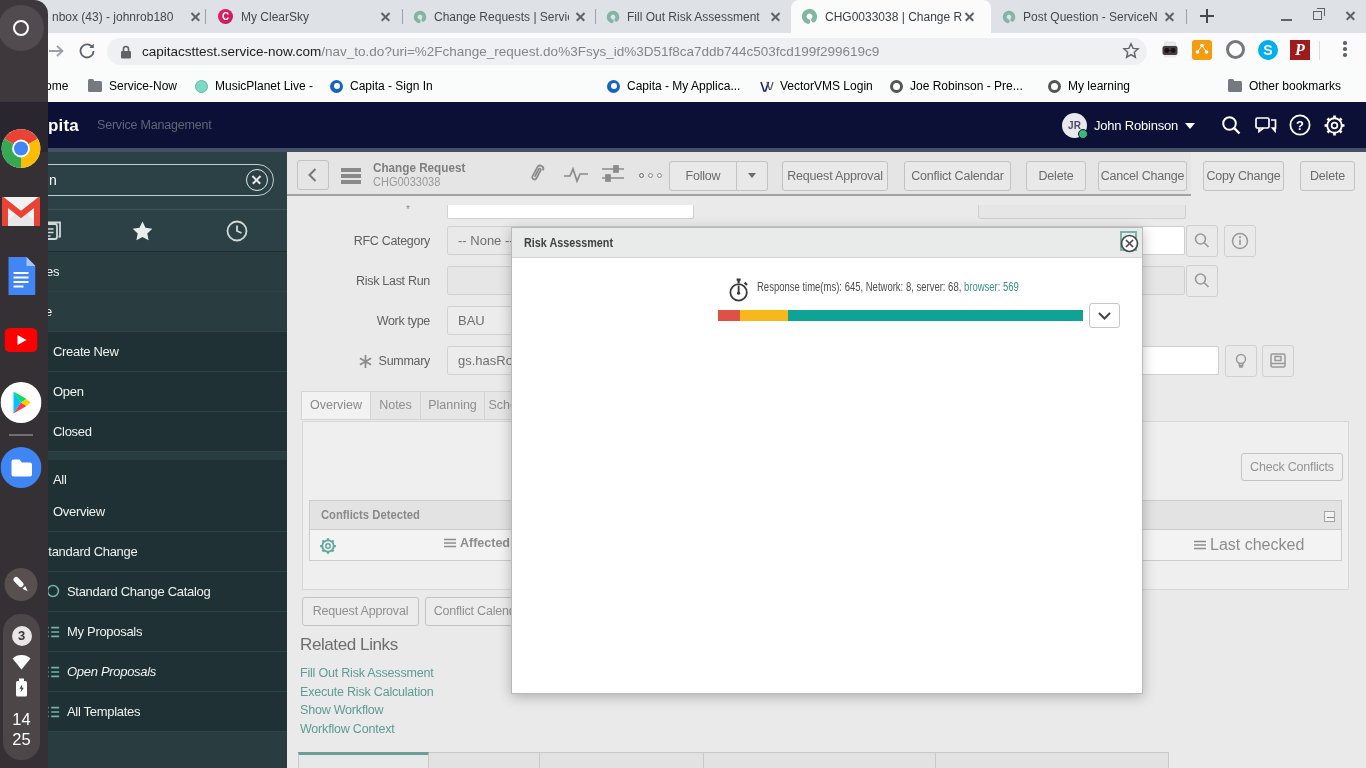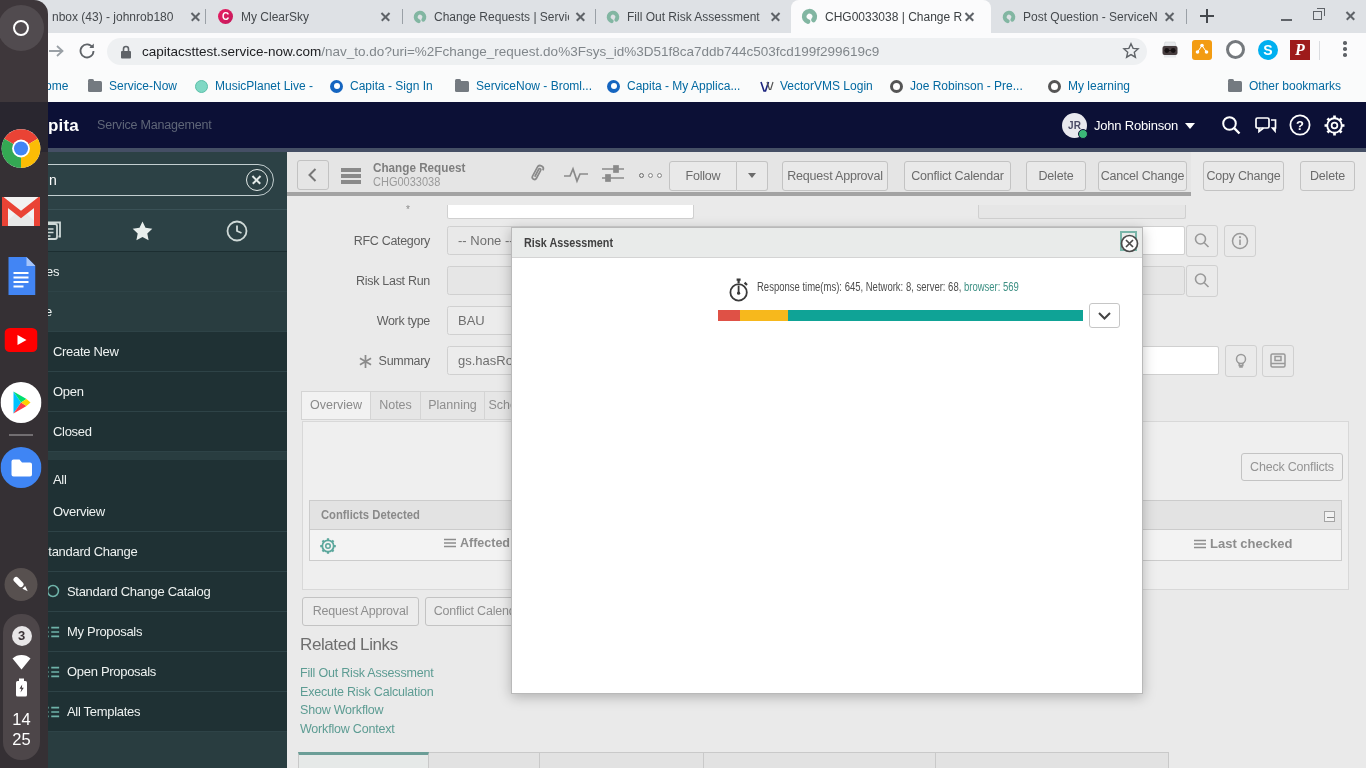--- a/index.html
+++ b/index.html
@@ -17,21 +17,21 @@
 .xicon { position:relative; width:16px; height:16px; }
 .xicon:before, .xicon:after { content:""; position:absolute; left:2px; top:7px; width:11px; height:1.6px; background:#5f6368; }
 .xicon:before { transform:rotate(45deg); }
 .xicon:after { transform:rotate(-45deg); }
 
 
 
 
 #btoolbar { left:0; top:33px; width:1366px; height:37px; background:#fbfbfc; }
 #addrpill { position:absolute; left:107px; top:5px; width:1040px; height:27px; border-radius:14px; background:#eef0f2; display:flex; align-items:center; font-size:13.5px; color:#202124; }
-#bookmarks { left:0; top:70px; width:1366px; height:32px; background:#fafbfb; font-size:12px; color:#0369a1; }
+#bookmarks { left:0; top:70px; width:1366px; height:32px; background:#fafbfb; font-size:12px; color:#000000; }
 .bmk { position:absolute; top:0; height:32px; display:flex; align-items:center; white-space:nowrap; }
 .bmk .fold { width:14px; height:11px; background:#747a80; border-radius:1.5px; position:relative; margin-right:7px; }
 .bmk .fold:before { content:""; position:absolute; left:0; top:-2px; width:6px; height:3px; background:#747a80; border-radius:1.5px 1.5px 0 0; }
 .bmk .glob { width:13px; height:13px; border-radius:50%; margin-right:7px; }
 .bluedot { width:13px; height:13px; border-radius:50%; background:#1565c0; position:relative; margin-right:7px; }
 .bluedot:after { content:""; position:absolute; left:3.5px; top:3.5px; width:6px; height:6px; border-radius:50%; background:#fff; }
 
 
 #snheader { left:0; top:102px; width:1366px; height:46px; background:#0c1036; }
 #snstrip { left:0; top:148px; width:1366px; height:4px; background:#454f65; }
@@ -52,21 +52,21 @@
 #sbclear:after { transform:rotate(-45deg); }
 #sbicons { position:absolute; left:0; top:58px; width:287px; height:44px; }
 .sbrow { position:absolute; left:0; width:287px; height:40px; background:#1f3134; border-bottom:1px solid #2e4347; line-height:40px; white-space:nowrap; overflow:hidden; font-size:13px; letter-spacing:-0.3px; }
 .sbrow.sel { background:#293d40; }
 .sbrow .lbl1 { padding-left:53px; }
 .sbrow .lbl2 { padding-left:67px; }
 .micon { position:absolute; left:46px; top:12px; width:14px; height:16px; }
 
 
 #content { left:287px; top:152px; width:1079px; height:616px; background:#eaeaea; }
-#ctoolbar { position:absolute; left:0; top:0; width:904px; height:44px; background:#e5e5e5; border-bottom:4px solid #a3a3a3; }
+#ctoolbar { position:absolute; left:0; top:0; width:904px; height:44px; background:#e5e5e5; border-bottom:2px solid #a3a3a3; }
 .cbtn { position:absolute; top:9px; height:30px; border:1px solid #c3c3c3; border-radius:3px; background:#e9e9e9; color:#6b6b6b; font-size:12.5px; letter-spacing:-0.2px; text-align:center; line-height:28px; white-space:nowrap; overflow:hidden; }
 .flabel { position:absolute; color:#5f5f5f; font-size:12.5px; letter-spacing:-0.3px; text-align:right; width:140px; }
 .finput { position:absolute; height:29px; border:1px solid #d0d0d0; border-radius:2.5px; background:#fff; color:#6f6f6f; font-size:13px; line-height:28px; padding-left:10px; }
 .ro { background:#e6e6e6; }
 .ibtn { position:absolute; width:32px; height:32px; border:1px solid #d0d0d0; border-radius:3px; background:#eaeaea; }
 
 
 #modal { left:511px; top:227px; width:632px; height:467px; background:#fff; border:1px solid #b9b9b9; box-shadow:0 3px 12px rgba(0,0,0,0.25); }
 #modalhead { position:absolute; left:0; top:0; width:630px; height:30px; background:#e9ebea; border-bottom:1px solid #d4d4d4; }
 #modaltitle { position:absolute; left:12px; top:7px; font-size:13.5px; font-weight:bold; color:#414141; }
@@ -174,21 +174,20 @@
   <div style="position:absolute;left:1290px;top:7px;width:20px;height:20px;background:#9e1b1b;color:#fff;font-family:'Liberation Serif',serif;font-style:italic;font-weight:bold;font-size:16px;text-align:center;line-height:20px;">P</div>
   <div style="position:absolute;left:1319px;top:8px;width:1px;height:19px;background:#dadce0;"></div>
   <div style="position:absolute;left:1343px;top:8px;width:3.5px;height:3.5px;background:#5f6368;border-radius:50%;box-shadow:0 6px 0 #5f6368, 0 12px 0 #5f6368;"></div>
 </div>
 
 <div id="bookmarks" class="abs">
   <div class="bmk" style="left:45px;">ome</div>
   <div class="bmk" style="left:88px;"><span class="fold"></span>Service-Now</div>
   <div class="bmk" style="left:195px;"><span class="glob" style="background:#7fd8c4;border:1px solid #5bbfa9;"></span>MusicPlanet Live -</div>
   <div class="bmk" style="left:330px;"><span class="bluedot"></span>Capita - Sign In</div>
-  <div class="bmk" style="left:455px;"><span class="fold"></span>ServiceNow - Broml...</div>
   <div class="bmk" style="left:607px;"><span class="bluedot"></span>Capita - My Applica...</div>
   <div class="bmk" style="left:760px;"><svg width="14" height="13" viewBox="0 0 14 13" style="margin-right:6px;">
           <path d="M1 2 l3 9 h1.5 l3-9" fill="none" stroke="#1a237e" stroke-width="1.6"></path>
           <path d="M7 2 l2.5 7.5 h1.2 L13 2" fill="none" stroke="#555" stroke-width="1.2"></path>
         </svg>VectorVMS Login</div>
   <div class="bmk" style="left:890px;"><span class="glob" style="background:#fff;border:3px solid #555;"></span>Joe Robinson - Pre...</div>
   <div class="bmk" style="left:1048px;"><span class="glob" style="background:#fff;border:3px solid #555;"></span>My learning</div>
   <div class="bmk" style="left:1228px;"><span class="fold"></span>Other bookmarks</div>
 </div>
 
@@ -256,21 +255,21 @@
     <span class="lbl2">Standard Change Catalog</span>
   </div>
   <div class="sbrow" style="top:460px;">
     <svg class="micon" width="16" height="16" viewBox="0 0 16 16">
           <g stroke="#6fb3a9" stroke-width="1.8">
             <path d="M1 3 h2 M6 3 h9 M1 8 h2 M6 8 h9 M1 13 h2 M6 13 h9"></path>
           </g>
         </svg>
     <span class="lbl2">My Proposals</span>
   </div>
-  <div class="sbrow" style="top:500px;">
+  <div class="sbrow" style="top:500px;font-style:italic;">
     <svg class="micon" width="16" height="16" viewBox="0 0 16 16">
           <g stroke="#6fb3a9" stroke-width="1.8">
             <path d="M1 3 h2 M6 3 h9 M1 8 h2 M6 8 h9 M1 13 h2 M6 13 h9"></path>
           </g>
         </svg>
     <span class="lbl2">Open Proposals</span>
   </div>
   <div class="sbrow" style="top:540px;">
     <svg class="micon" width="16" height="16" viewBox="0 0 16 16">
           <g stroke="#6fb3a9" stroke-width="1.8">
@@ -377,21 +376,21 @@
   <svg style="position:absolute;left:32px;top:385px;" width="18" height="18" viewBox="0 0 24 24">
         <g fill="none" stroke="#5ba79c">
           <circle cx="12" cy="12" r="7.6" stroke-width="2.4"></circle>
           <circle cx="12" cy="12" r="3" stroke-width="2"></circle>
           <path stroke-width="3" d="M12 1.6 v3.2 M12 19.2 v3.2 M1.6 12 h3.2 M19.2 12 h3.2 M4.65 4.65 l2.25 2.25 M17.1 17.1 l2.25 2.25 M19.35 4.65 l-2.25 2.25 M4.65 19.35 l2.25-2.25"></path>
         </g>
       </svg>
   <div style="position:absolute;left:157px;top:384px;font-size:12.5px;font-weight:bold;color:#8d8d8d;display:flex;align-items:center;"><svg width="12" height="10" viewBox="0 0 12 10" style="margin-right:4px;">
           <path d="M0 1.5 h12 M0 5 h12 M0 8.5 h12" stroke="#8d8d8d" stroke-width="1.6"></path>
         </svg>Affected</div>
-  <div style="position:absolute;left:907px;top:384px;font-size:13px;font-weight:bold;color:#8d8d8d;display:flex;align-items:center;"><svg width="12" height="10" viewBox="0 0 12 10" style="margin-right:4px;">
+  <div style="position:absolute;left:907px;top:384px;font-size:16px;font-weight:normal;color:#8d8d8d;display:flex;align-items:center;"><svg width="12" height="10" viewBox="0 0 12 10" style="margin-right:4px;">
           <path d="M0 1.5 h12 M0 5 h12 M0 8.5 h12" stroke="#8d8d8d" stroke-width="1.6"></path>
         </svg>Last checked</div>
 
   <div class="cbtn" style="left:15px;top:445px;width:117px;height:29px;line-height:27px;background:#ececec;color:#8f8f8f;">Request Approval</div>
   <div class="cbtn" style="left:138px;top:445px;width:110px;height:29px;line-height:27px;background:#ececec;color:#8f8f8f;">Conflict Calendar</div>
 
   <div style="position:absolute;left:13px;top:483px;font-size:17px;letter-spacing:-0.4px;color:#6e6e6e;">Related Links</div>
   <div style="position:absolute;left:13px;top:512px;font-size:12.5px;letter-spacing:-0.2px;color:#5d9c93;line-height:18.5px;">Fill Out Risk Assessment<br>Execute Risk Calculation<br>Show Workflow<br>Workflow Context</div>
 
   <div style="position:absolute;left:11px;top:600px;width:871px;height:16px;background:#e2e2e2;border:1px solid #c9c9c9;border-bottom:none;"></div>

